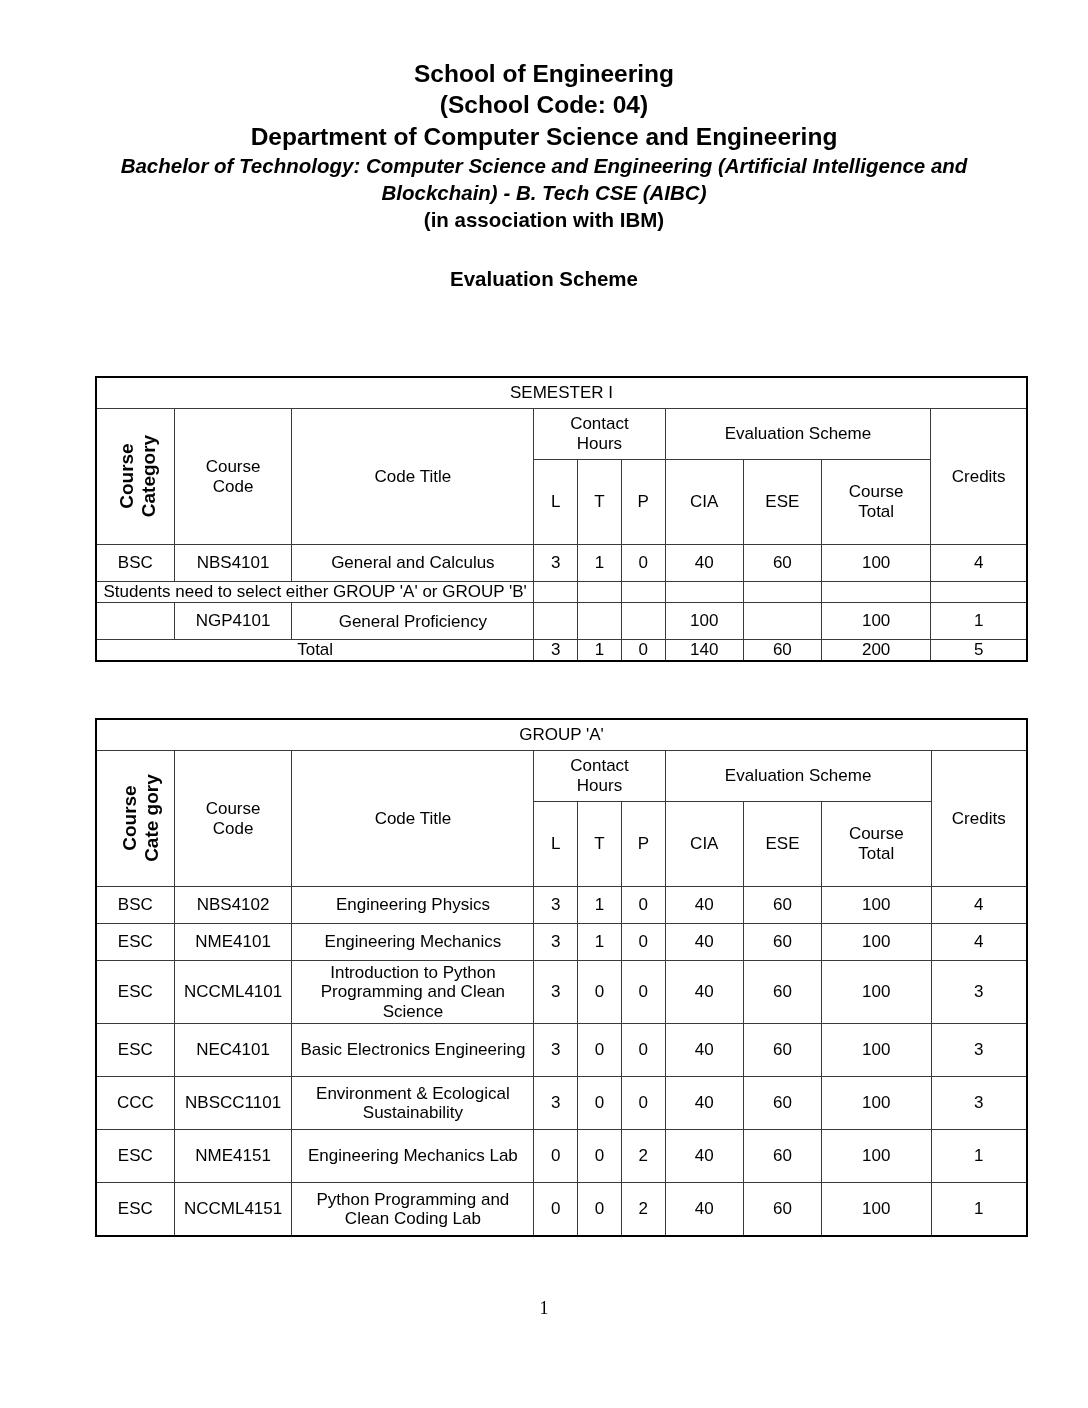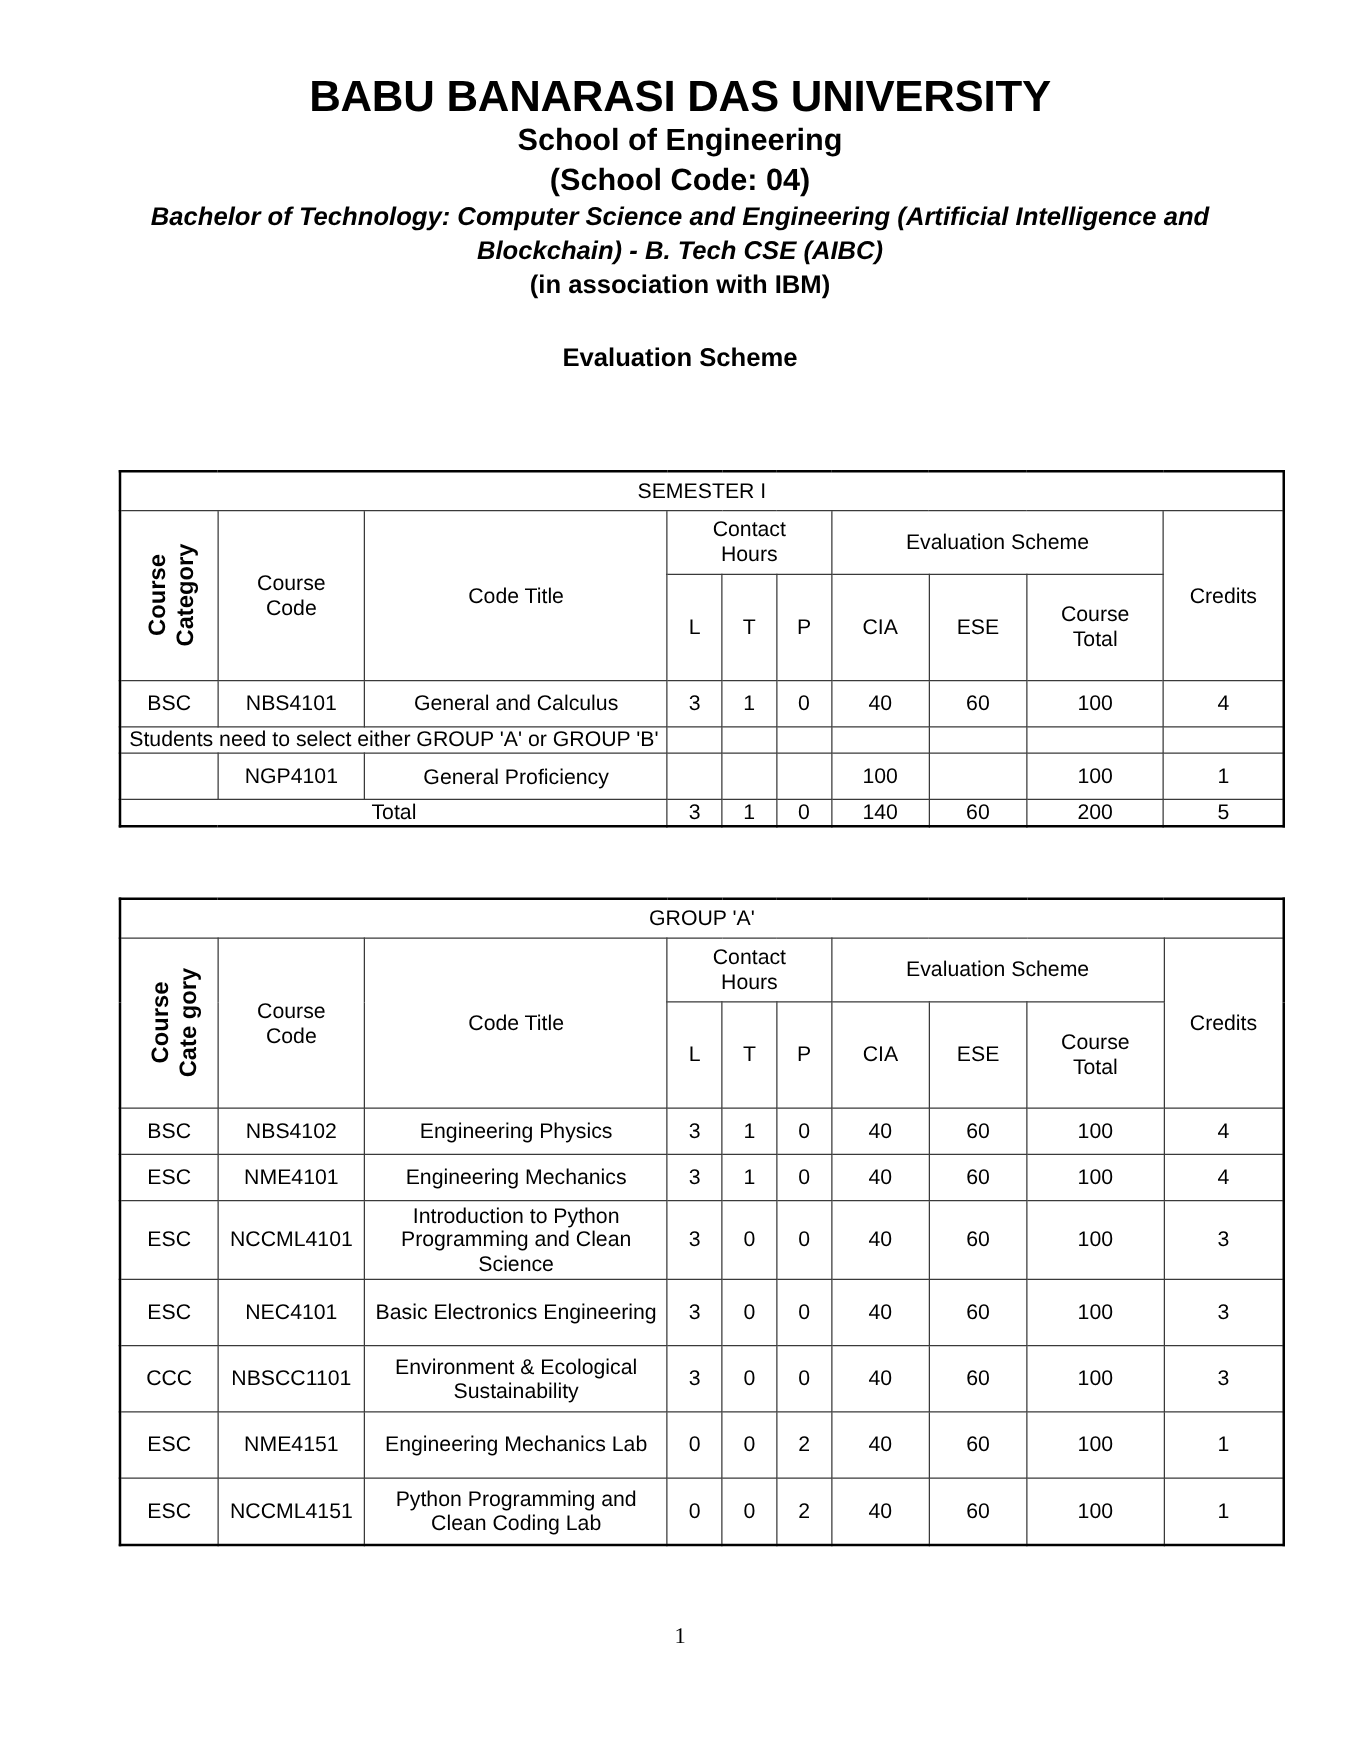--- a/index.html
+++ b/index.html
@@ -168,23 +168,23 @@
     font-family: "Liberation Serif", serif;
     font-size: 18px;
   }
 </style>
 </head>
 <body>
 
 <div class="page">
 
   <div class="doc-header">
-    <div class="univ-title">BABU BANARASI DAS UNIVERSITY</div>
     <div class="sub-line">School of Engineering</div>
     <div class="sub-line">(School Code: 04)</div>
+    <div class="sub-line">Department of Computer Science and Engineering</div>
     <div class="prog-line">Bachelor of Technology: Computer Science and Engineering (Artificial Intelligence and Blockchain) - B. Tech CSE (AIBC)</div>
     <div class="assoc-line">(in association with IBM)</div>
   </div>
 
   <div class="scheme-title">Evaluation Scheme</div>
 
   <div class="tbl-wrap" id="table-sem1-wrap">
     <table class="sched">
       <colgroup>
         <col class="c-cat">

